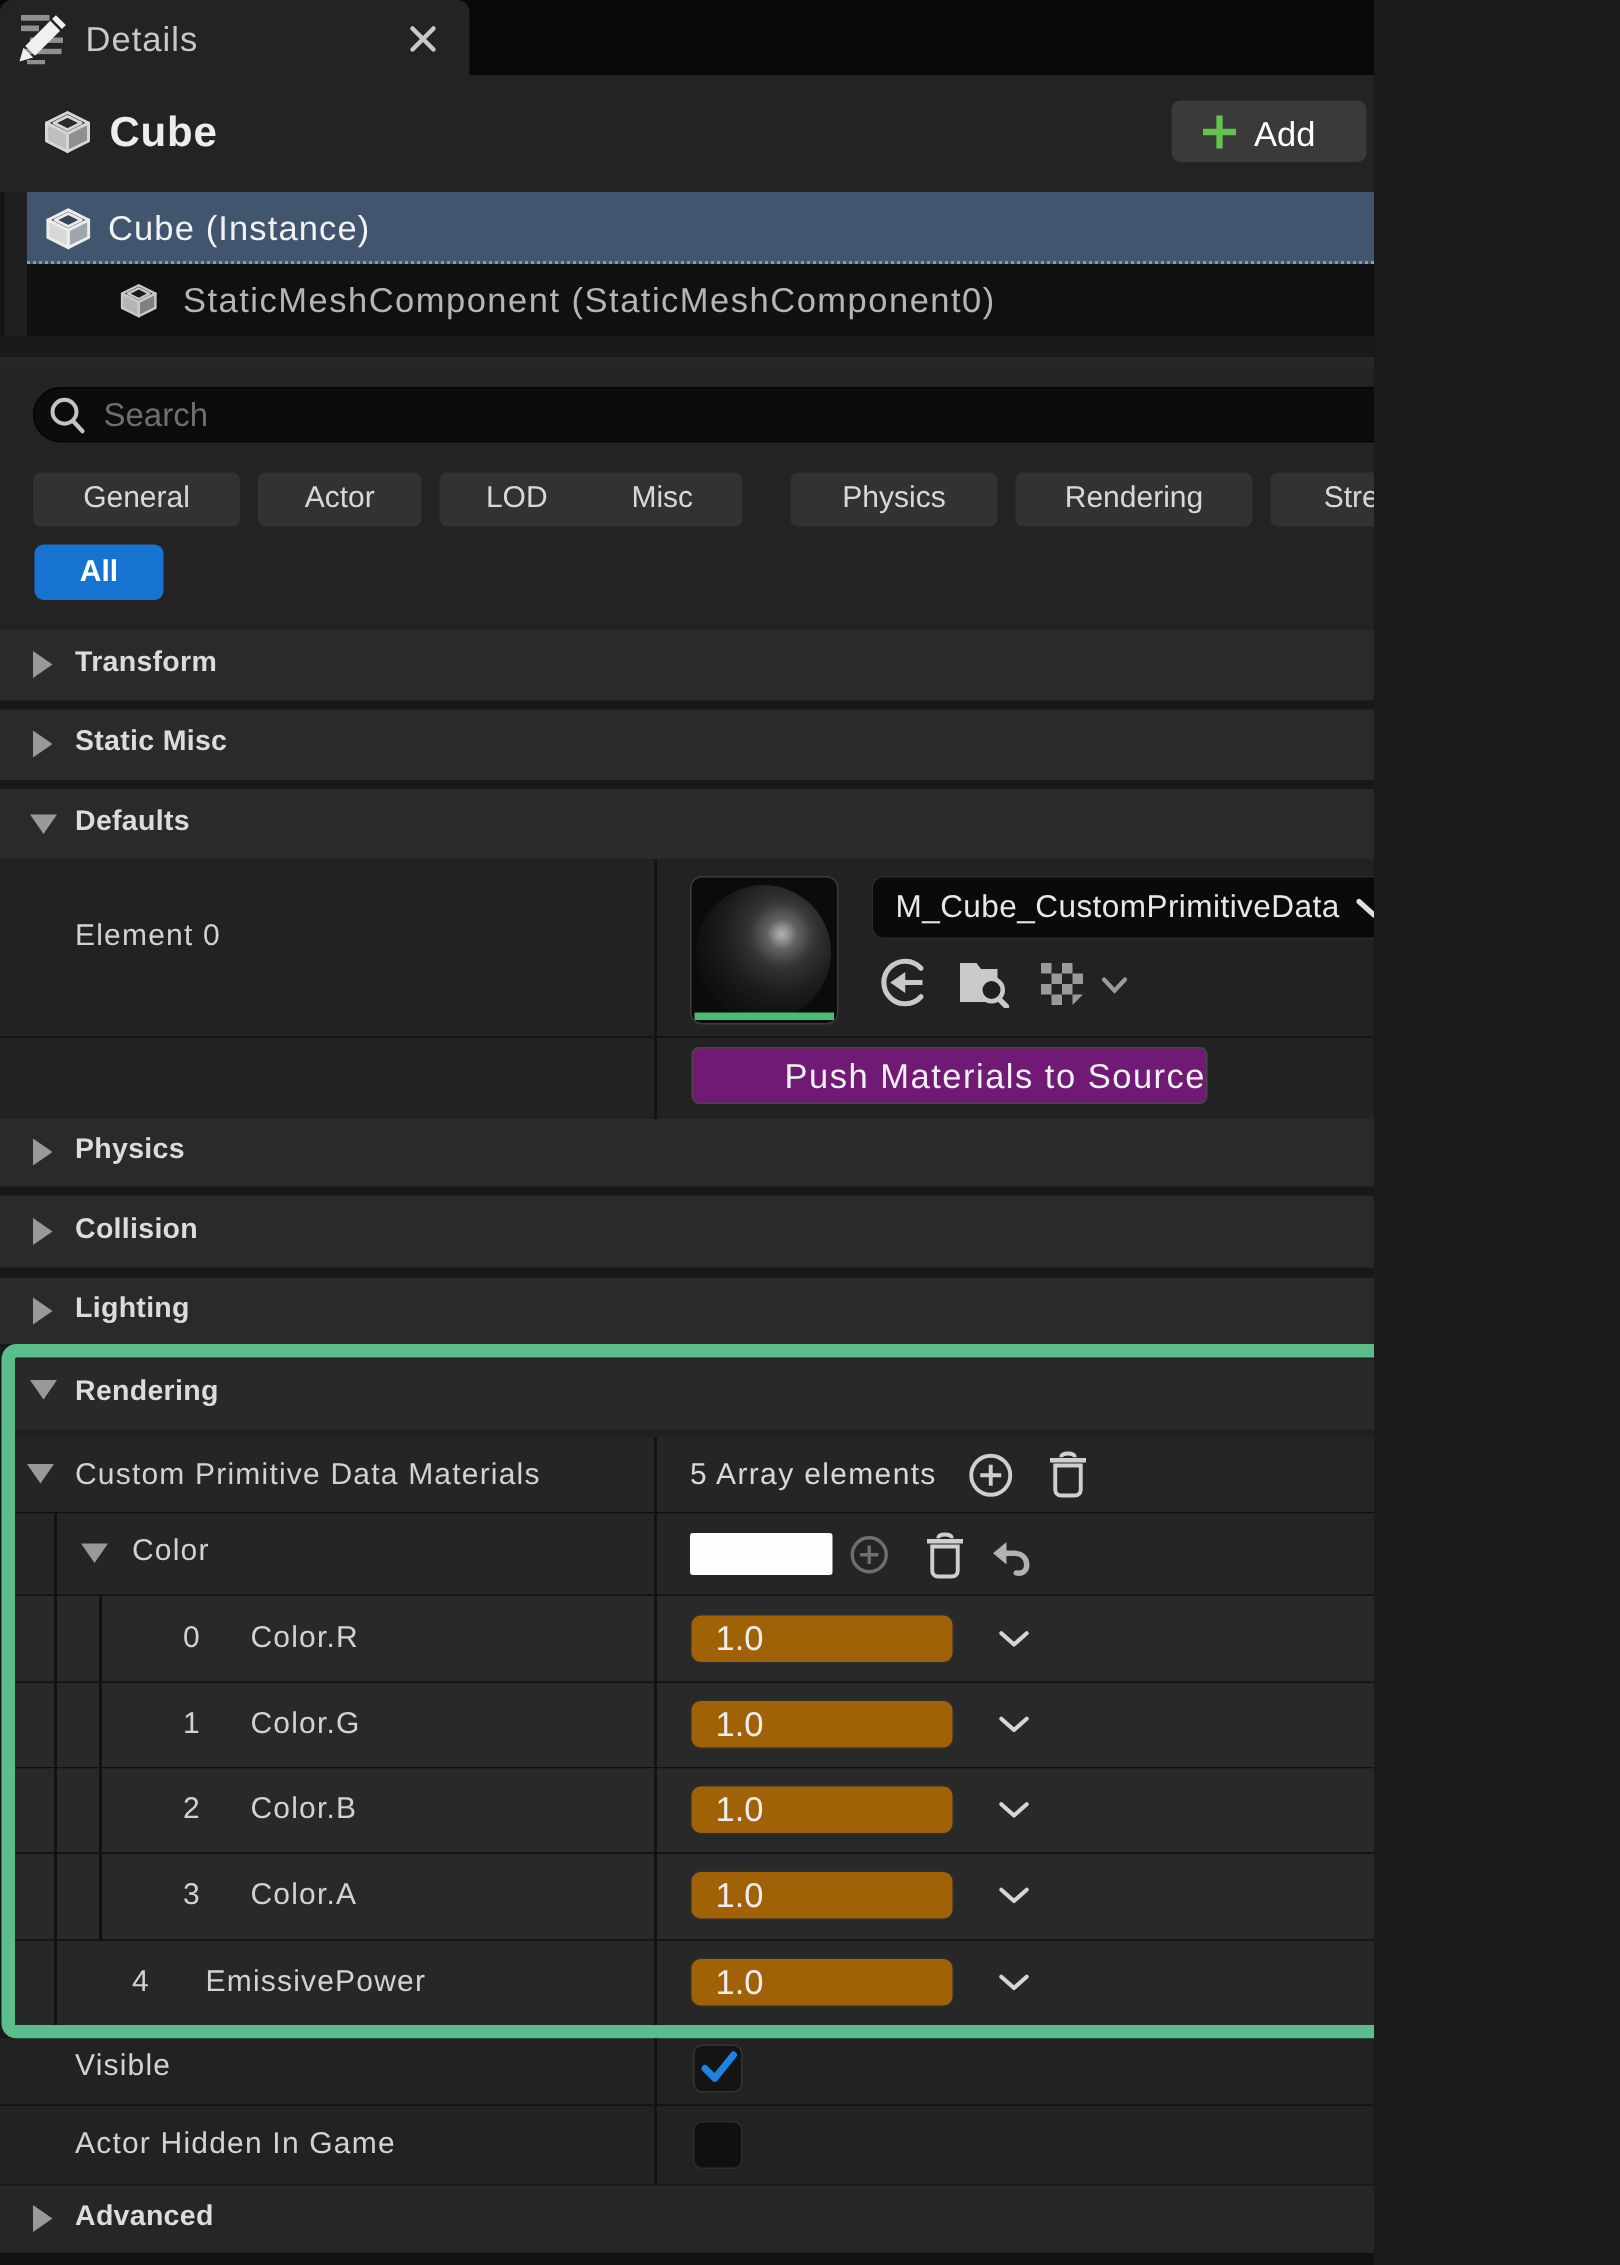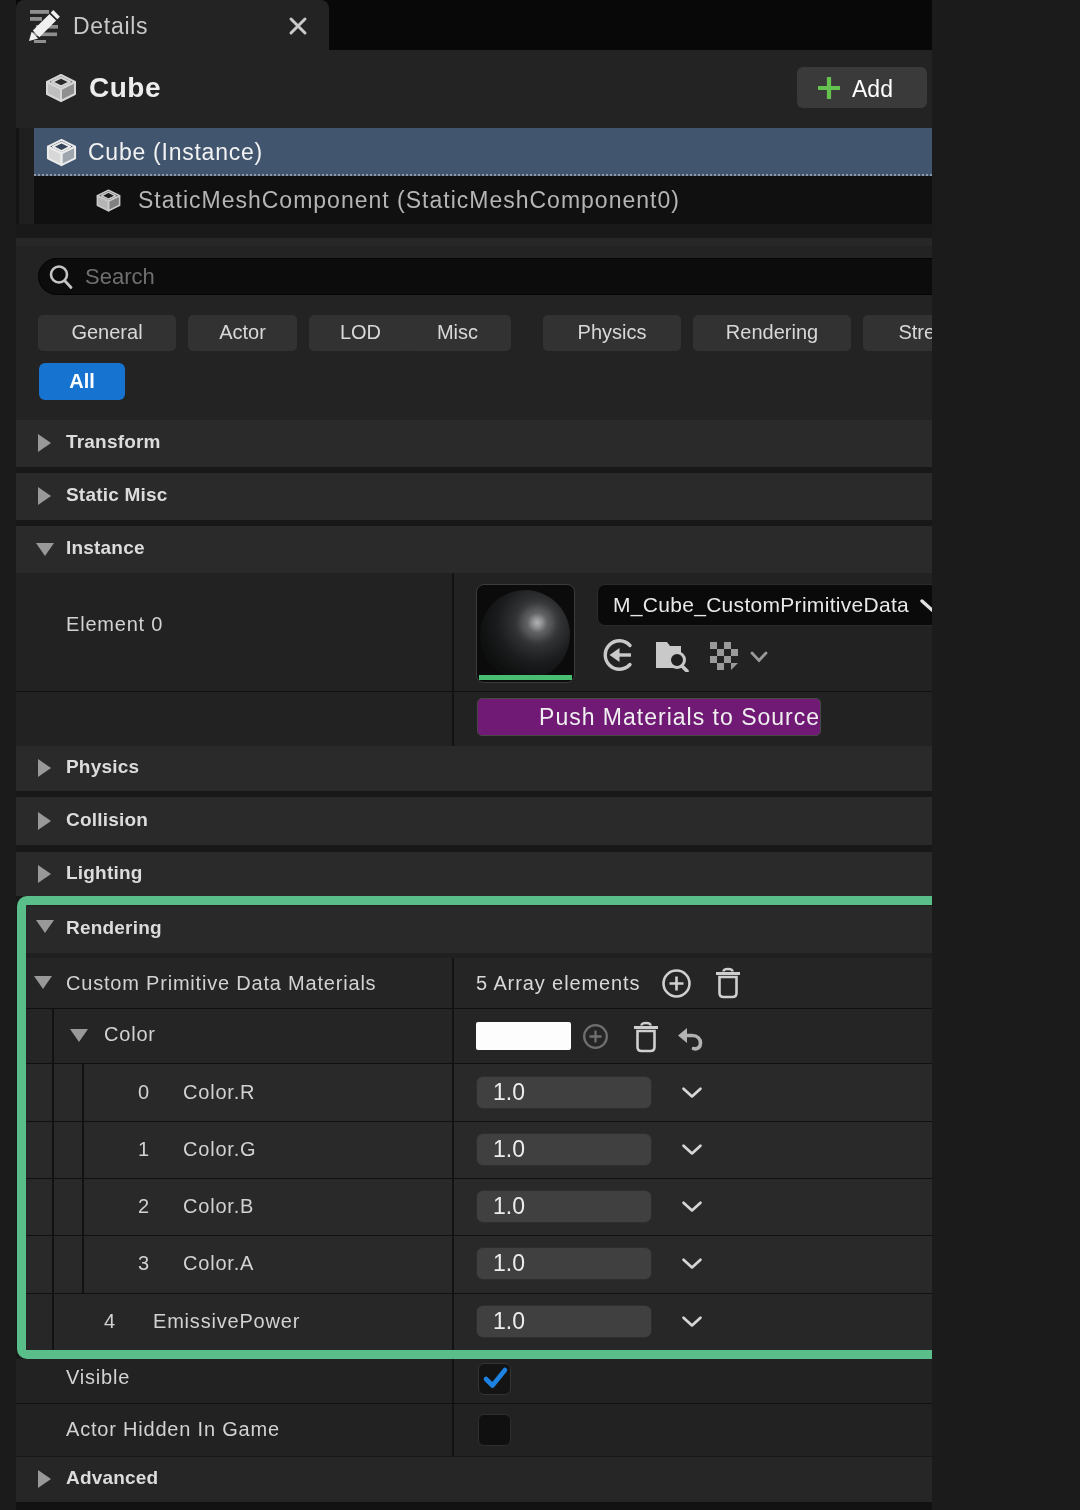--- a/index.html
+++ b/index.html
@@ -1,28 +1,28 @@
 <!DOCTYPE html>
 <html><head>
 <meta charset="utf-8">
 <style>
 * { margin:0; padding:0; box-sizing:border-box; }
 html,body { background:#1b1b1b; }
 body { font-family:"Liberation Sans", sans-serif; }
-#app { position:relative; width:916px; height:1510px; background:#1b1b1b; overflow:hidden;margin-left:16px; }
+#app { position:relative; width:916px; height:1510px; background:#1b1b1b; overflow:hidden; }
 .abs { position:absolute; }
 .dots { background-image: radial-gradient(rgba(255,255,255,0.07) 1.2px, transparent 1.4px), radial-gradient(rgba(255,255,255,0.045) 1.2px, transparent 1.4px); background-size:5px 5px; background-position:0 0, 2.5px 2.5px; }
 .hdr { position:absolute; left:0; width:1080px; background:#2a2a2a; }
 .hdrtxt { position:absolute; left:50px; font-size:19px; font-weight:bold; color:#dcdcdc; letter-spacing:0.2px; }
 .lbl { position:absolute; font-size:20px; color:#d2d2d2; letter-spacing:0.8px; }
 .tri-r { position:absolute; width:0; height:0; border-top:9px solid transparent; border-bottom:9px solid transparent; border-left:13px solid #999; }
 .tri-d { position:absolute; width:0; height:0; border-left:9px solid transparent; border-right:9px solid transparent; border-top:13px solid #999; }
 .split1 { position:absolute; left:436px; width:2px; background:#131313; }
 .split2 { position:absolute; left:1035px; width:1px; background:#0e0e0e; }
-.inp { position:absolute; left:460px; width:176px; height:33px; background:#404040; border:1px solid #2e2e2e; border-radius:7px; color:#ededed; font-size:23px; line-height:30px; padding-left:16px; }
+.inp { position:absolute; left:460px; width:176px; height:33px; background:#a16207; border:1px solid #2e2e2e; border-radius:7px; color:#ededed; font-size:23px; line-height:30px; padding-left:16px; }
 .chip { position:absolute; top:315px; height:36px; background:#323232; border-radius:5px; color:#d8d8d8; font-size:20px; text-align:center; line-height:35px; }
 .rowsep { position:absolute; left:0; width:1080px; height:1px; background:#101010; }
 </style>
 </head>
 <body>
 <div id="app">
 
 <div class="abs" style="left:0;top:0;width:1080px;height:50px;background:#080808;"></div>
 <div class="abs" style="left:0;top:0;width:313px;height:50px;background:#232323;border-radius:8px 8px 0 0;"></div>
 <svg class="abs" style="left:12px;top:9px;" width="32" height="34" viewBox="0 0 32 34">
@@ -143,21 +143,21 @@
 <div class="hdr dots" style="top:420px;height:47px;"></div>
 <div class="tri-r" style="left:22px;top:434px;"></div>
 <div class="hdrtxt" style="top:431px;">Transform</div>
 
 <div class="hdr dots" style="top:473px;height:47px;"></div>
 <div class="tri-r" style="left:22px;top:487px;"></div>
 <div class="hdrtxt" style="top:484px;">Static Misc</div>
 
 <div class="hdr dots" style="top:526px;height:47px;"></div>
 <div class="tri-d" style="left:20px;top:543px;"></div>
-<div class="hdrtxt" style="top:537px;">Instance</div>
+<div class="hdrtxt" style="top:537px;">Defaults</div>
 
 <div class="abs dots" style="left:0;top:573px;width:1080px;height:118px;background:#222222;"></div>
 <div class="abs dots" style="left:0;top:692px;width:1080px;height:54px;background:#222222;"></div>
 <div class="rowsep" style="top:691px;"></div>
 <div class="split1" style="top:573px;height:173px;"></div>
 <div class="split2" style="top:573px;height:173px;"></div>
 <div class="lbl" style="left:50px;top:613px;">Element 0</div>
 
 <div class="abs" style="left:460px;top:584px;width:99px;height:99px;background:#0b0b0b;border:1px solid #3c3c3c;border-radius:8px;overflow:hidden;">
   <div class="abs" style="left:3px;top:5px;width:90px;height:90px;border-radius:50%;background:radial-gradient(circle at 64% 36%, #8a8c8e 0%, #505254 12%, #2e3032 30%, #1a1b1c 50%, #0f1010 70%, #0c0c0c 90%);"></div>

